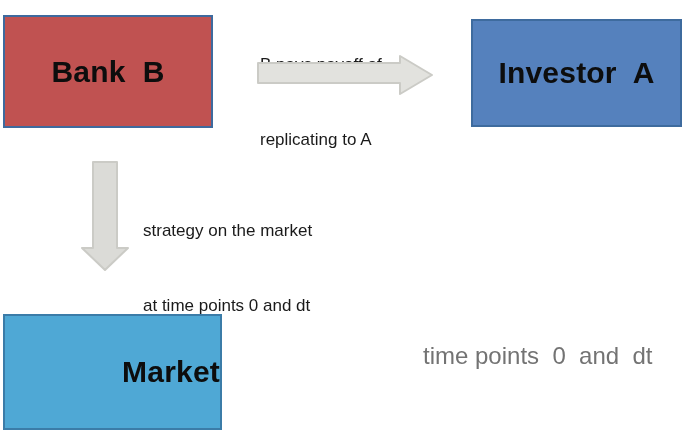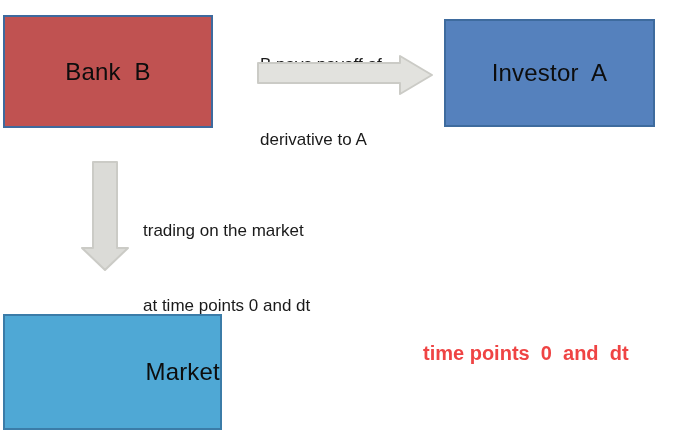--- a/index.html
+++ b/index.html
@@ -14,81 +14,81 @@
   .node {
     position: absolute;
     box-sizing: border-box;
     border-style: solid;
     border-width: 2px;
     display: flex;
     align-items: center;
     justify-content: center;
   }
   .node-label {
-    font-weight: normal;
-    font-size: 24px;
+    font-weight: bold;
+    font-size: 30px;
     color: #0d0d0d;
     white-space: pre;
     letter-spacing: 0.2px;
   }
   #bank-box    { left: 3px;   top: 15px;  width: 210px; height: 113px; }
-  #investor-box{ left: 444px; top: 19px;  width: 211px; height: 108px; }
+  #investor-box{ left: 471px; top: 19px;  width: 211px; height: 108px; }
   #market-box  { left: 3px;   top: 314px; width: 219px; height: 116px; justify-content: flex-end; }
 
   .annot {
     position: absolute;
     font-size: 17px;
     line-height: 25px;
     color: #1a1a1a;
     white-space: pre;
   }
   #right-arrow-label { left: 260px; top: 2px; }
   #down-arrow-label  { left: 143px; top: 168px; }
 
   #right-arrow-svg { position: absolute; left: 257px; top: 54px; }
   #down-arrow-svg  { position: absolute; left: 80px;  top: 160px; }
 
   .caption {
     position: absolute;
     left: 423px;
     top: 342px;
-    font-size: 20px;
-    font-weight: bold;
-    color: #ef4444;
+    font-size: 24px;
+    font-weight: normal;
+    color: #737373;
     white-space: pre;
   }
 </style>
 </head>
 <body>
 
 <div class="stage">
 
   <div id="bank-box" class="node" style="background-color: rgb(192, 82, 81); border-color: rgb(62, 106, 158);">
     <span class="node-label">Bank  B</span>
   </div>
 
   <div id="right-arrow-label" class="annot">
     <div>B pays payoff of</div>
-    <div>derivative to A</div>
+    <div>replicating to A</div>
   </div>
 
   <svg id="right-arrow-svg" width="178" height="42" viewBox="0 0 178 42">
     <polygon points="1,9 143,9 143,2 175,21 143,40 143,29 1,29" stroke-width="2" stroke-linejoin="round" style="fill: rgb(226, 226, 222); stroke: rgb(203, 203, 198);"></polygon>
   </svg>
 
   <div id="investor-box" class="node" style="background-color: rgb(85, 129, 189); border-color: rgb(62, 107, 158);">
     <span class="node-label">Investor  A</span>
   </div>
 
   <svg id="down-arrow-svg" width="50" height="112" viewBox="0 0 50 112">
     <polygon points="13,2 37,2 37,88 48,88 25,110 2,88 13,88" stroke-width="2" stroke-linejoin="round" style="fill: rgb(219, 219, 215); stroke: rgb(203, 203, 198);"></polygon>
   </svg>
 
   <div id="down-arrow-label" class="annot">
-    <div>trading on the market</div>
+    <div>strategy on the market</div>
     <div>at time points 0 and dt</div>
   </div>
 
   <div id="market-box" class="node" style="background-color: rgb(79, 168, 213); border-color: rgb(59, 124, 168);">
     <span class="node-label">Market</span>
   </div>
 
   <div class="caption">time points  0  and  dt</div>
 
 </div>

